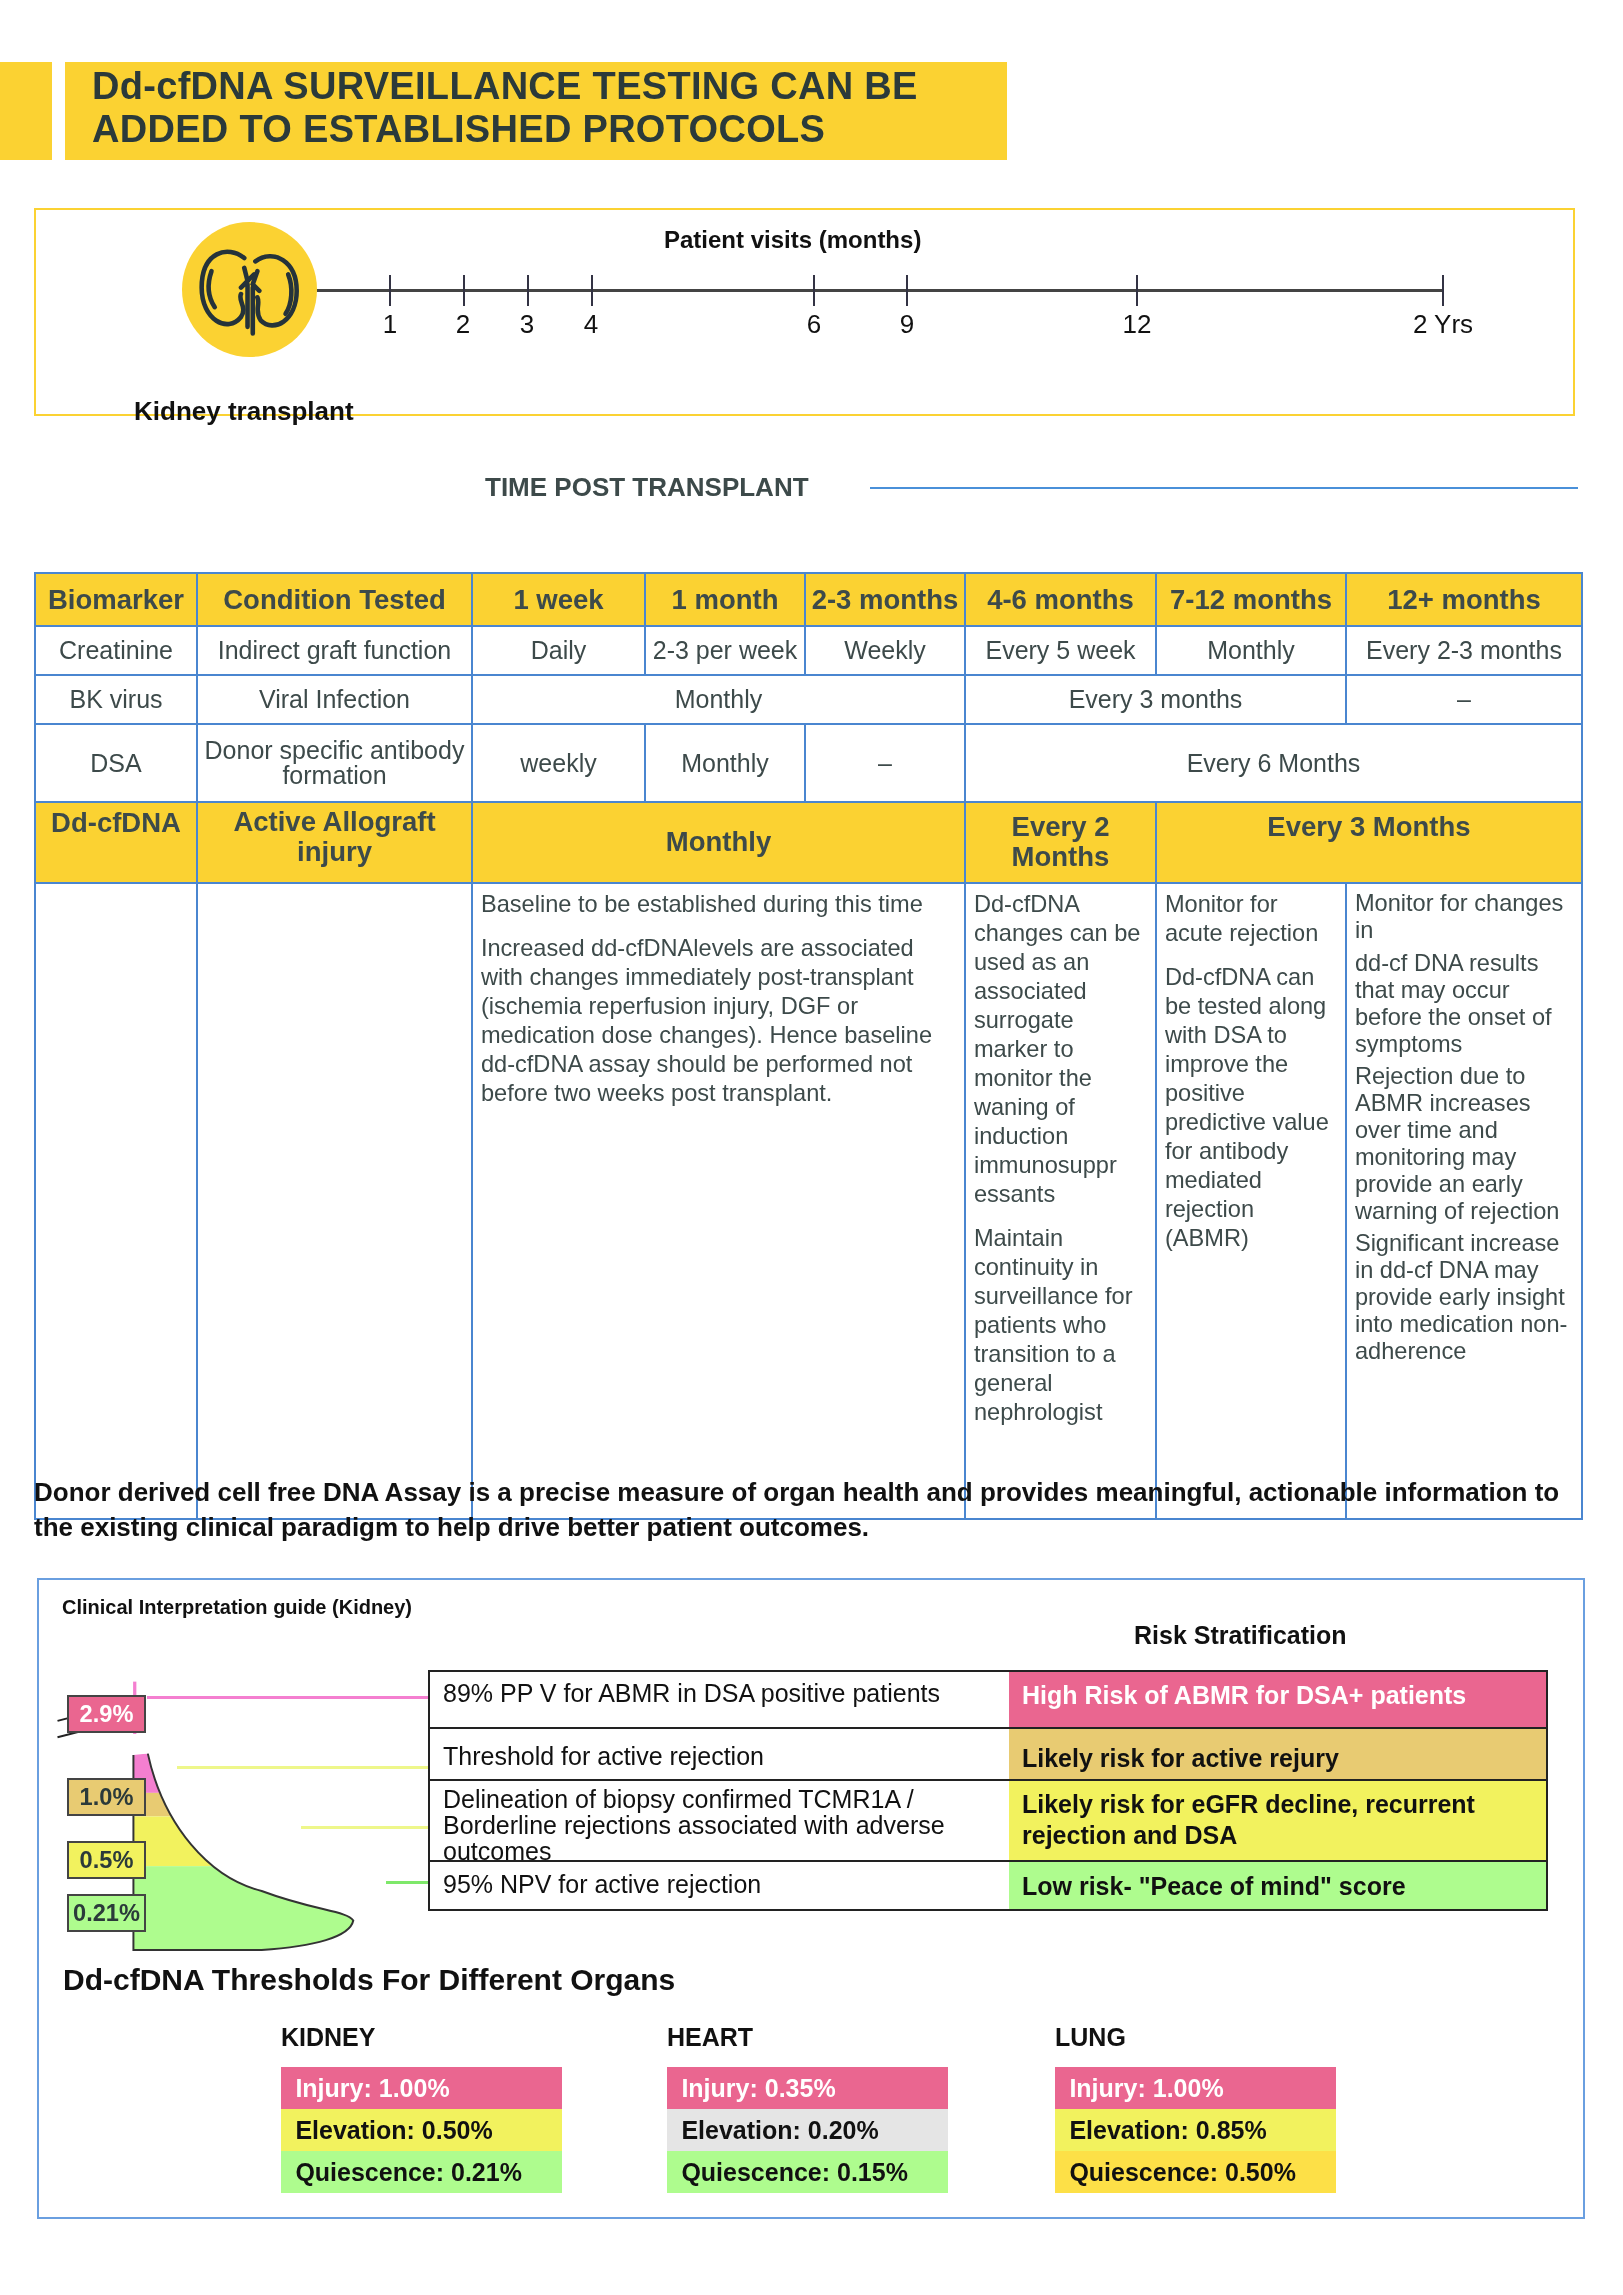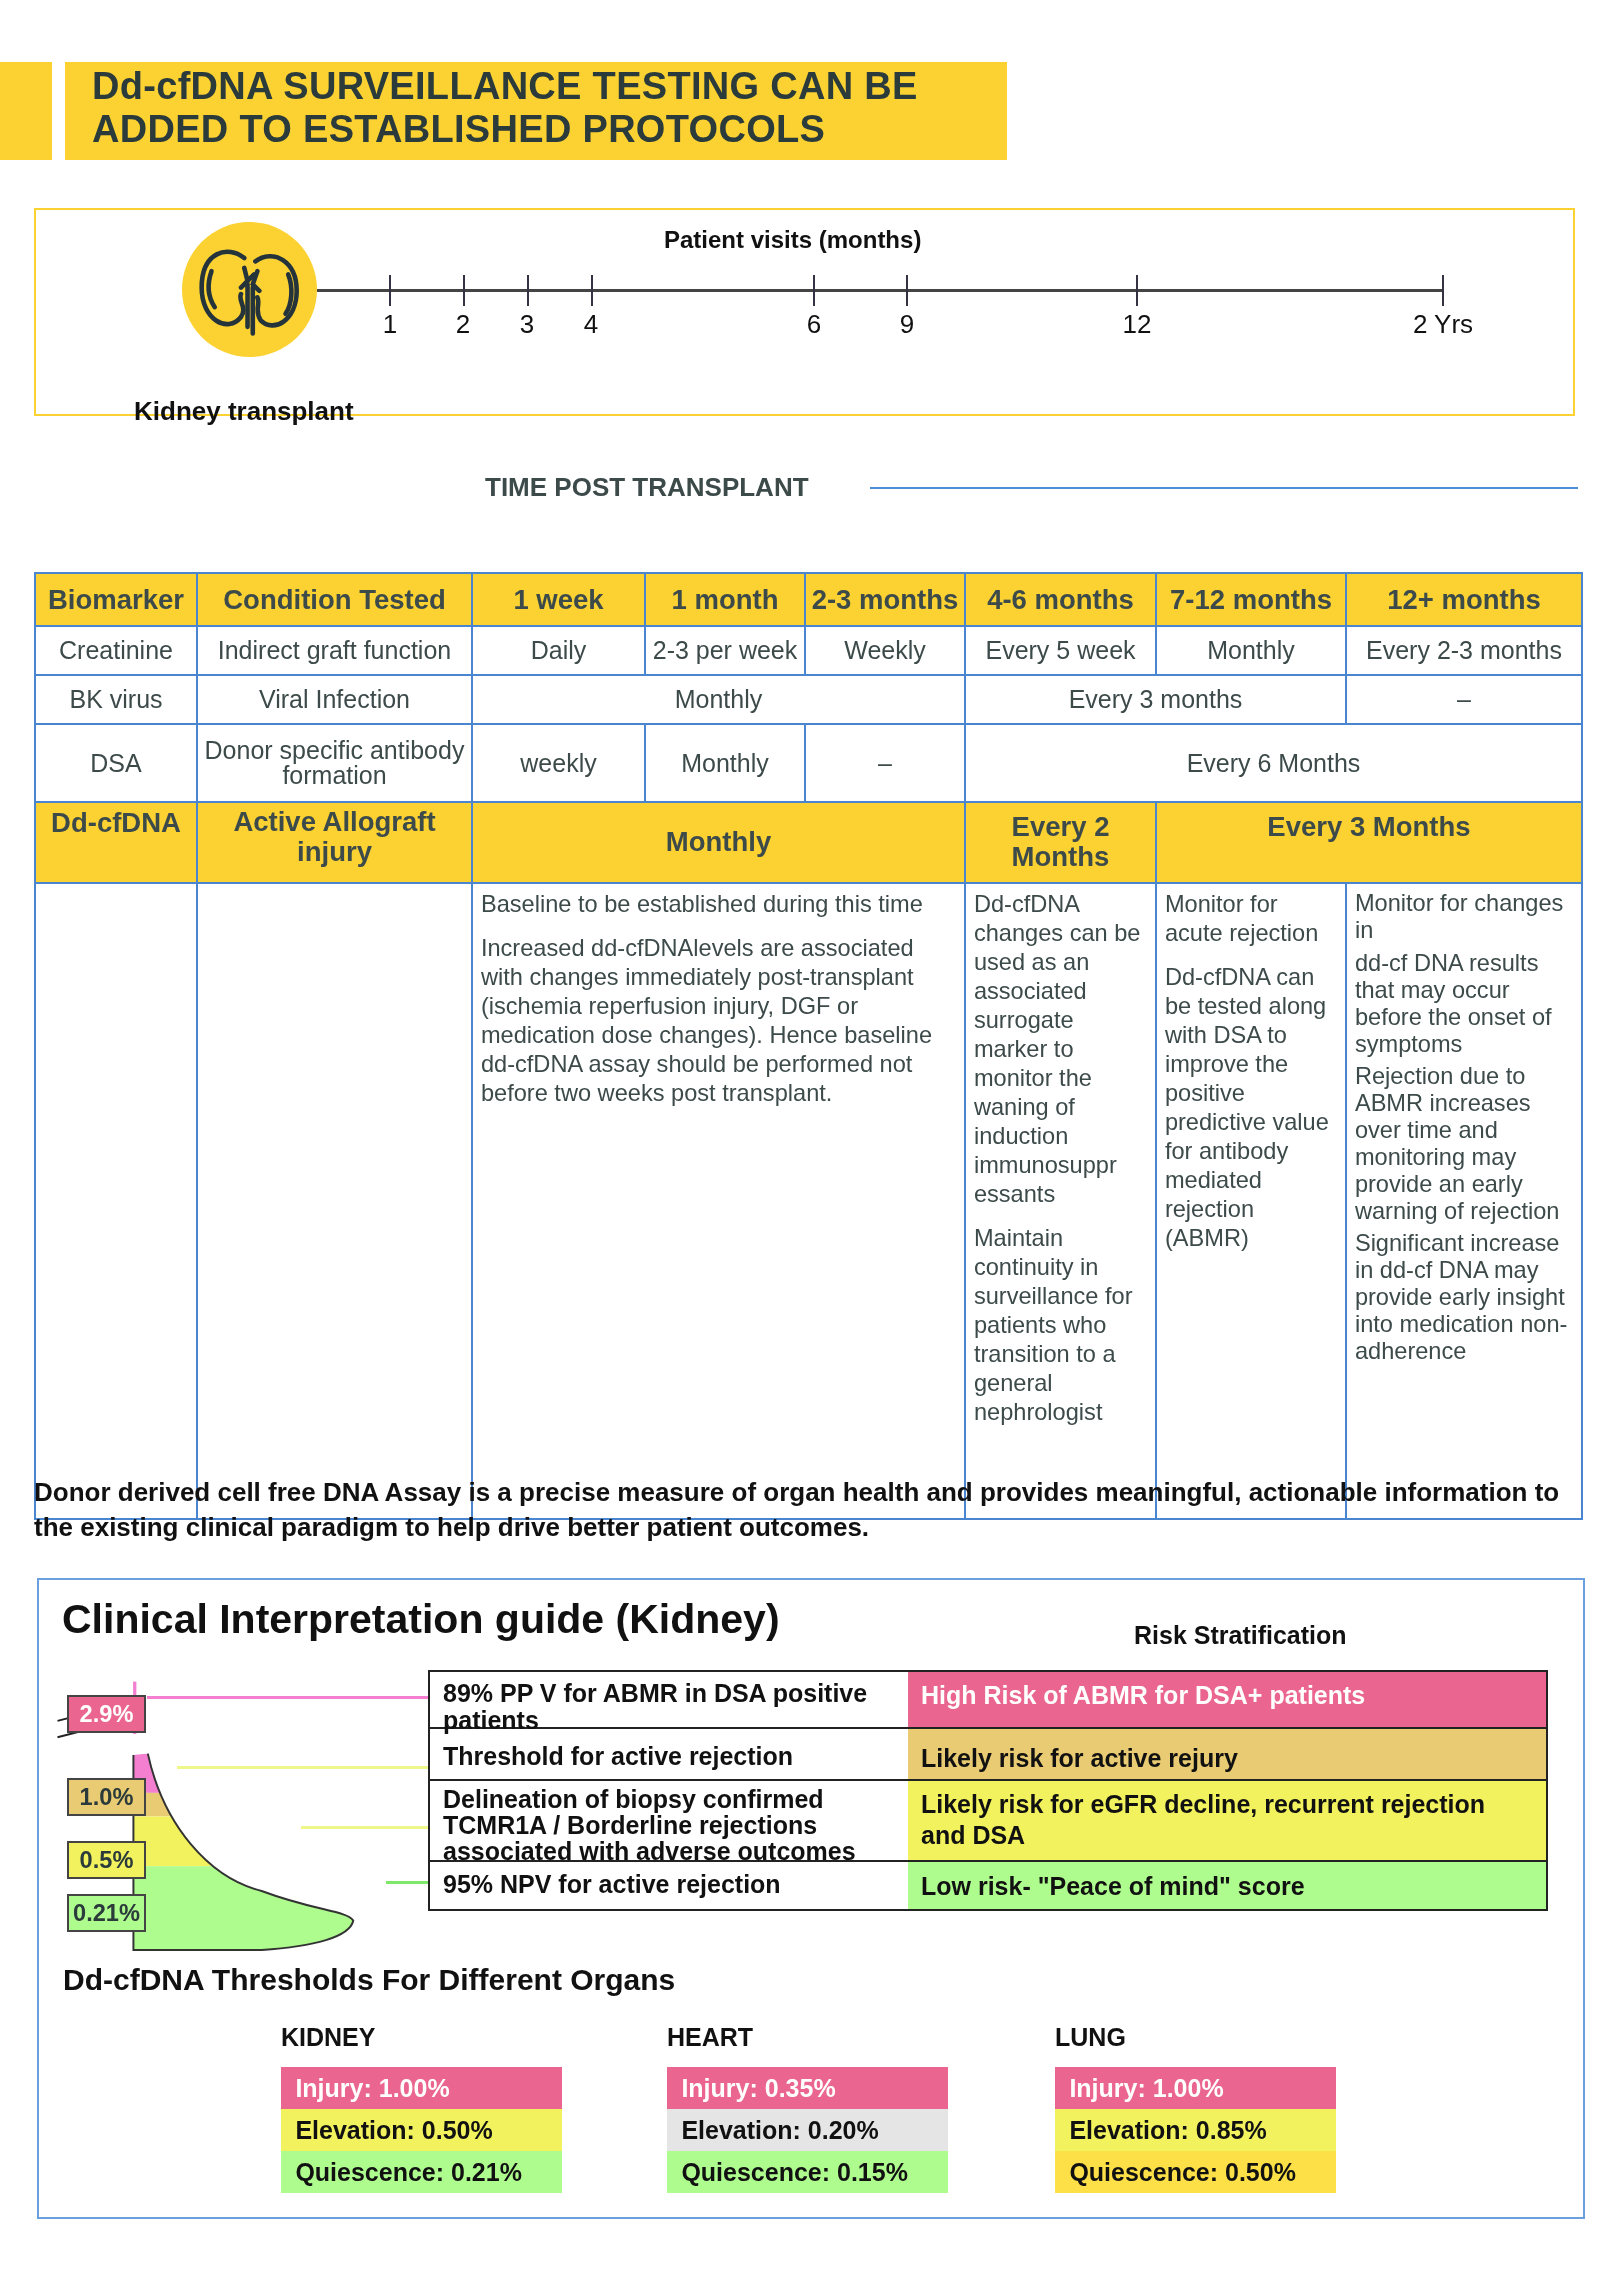--- a/index.html
+++ b/index.html
@@ -27,26 +27,26 @@
   table.sched tr.row td { height:47px; }
   table.sched tr.row.tall td { height:76px; }
   table.sched tr.dd td { background:#fbd232; font-weight:bold; font-size:27.5px; height:71px; vertical-align:middle; }
   table.sched tr.dd td.top { vertical-align:top; padding-top:3.9px; }
   table.sched tr.notes td { vertical-align:top; text-align:left; font-size:23.6px; line-height:29px; padding:6.5px 7.9px; height:621px; }
   .note-p { margin:0 0 14.4px 0; }
   
   .summary { left:34px; top:1475px; width:1557px; font-size:26px; font-weight:bold; line-height:35px; color:#111; }
   
   .guide-box { left:37px; top:1578px; width:1548px; height:641px; border:2px solid #6a9fe0; box-sizing:border-box; }
-  .guide-title { left:62px; top:1596px; font-size:41px; font-weight:bold; color:#111; }
+  .guide-title { left:62px; top:1596px; font-size:20px; font-weight:bold; color:#111; }
   .risk-title { left:1134px; top:1621px; font-size:25px; font-weight:bold; color:#111; }
   .gtable { left:428px; top:1670px; width:1120px; }
   .grow { display:flex; border-top:2.6px solid #222; }
   .grow:last-child { border-bottom:2.6px solid #222; }
-  .gcell-left { width:480px; border-left:2px solid #222; padding:7.9px 13px; font-size:25px; font-weight:bold; color:#111; box-sizing:border-box; line-height:27.5px; }
+  .gcell-left { width:581px; border-left:2px solid #222; padding:7.9px 13px; font-size:25px; font-weight:normal; color:#111; box-sizing:border-box; line-height:27.5px; }
   .gcell-right { flex:1; padding:7.9px 13px; font-size:25px; font-weight:bold; color:#111; box-sizing:border-box; border-right:2px solid #222; line-height:31px; }
   .lvl { left:67px; width:79px; height:38px; border:2px solid #444; box-sizing:border-box; font-size:23.6px; font-weight:bold; display:flex; align-items:center; justify-content:center; }
   .curve { left:39px; top:1662px; width:393px; height:301px; }
   .conn { height:3.3px; }
   
   .organs-title { left:63px; top:1963px; font-size:30px; font-weight:bold; color:#111; }
   .organ-name { top:2023px; font-size:25px; font-weight:bold; color:#111; }
   .organ-card { top:2067px; width:281px; }
   .ocell { height:42px; display:flex; align-items:center; padding-left:14.4px; font-size:25px; font-weight:bold; box-sizing:border-box; }
 </style>

